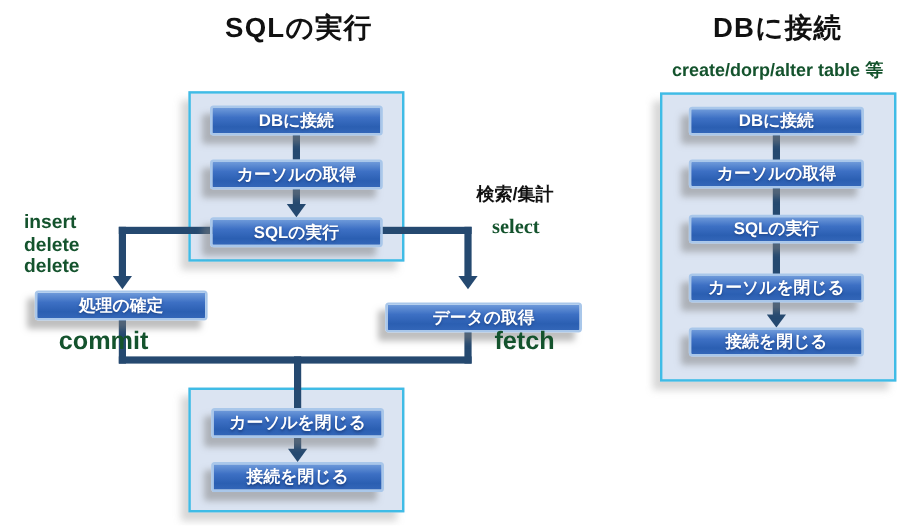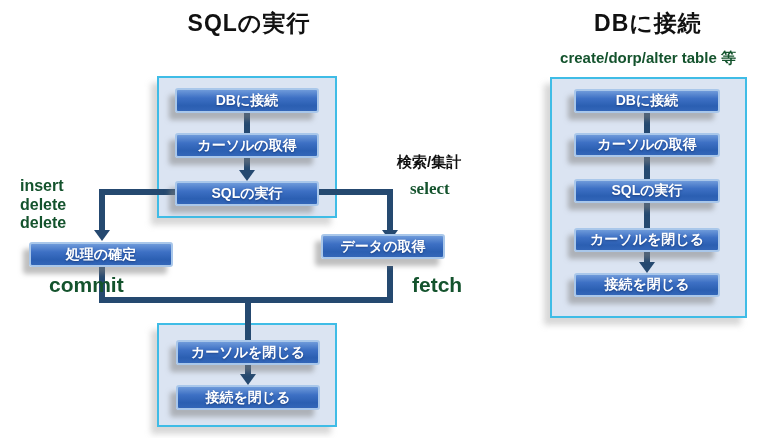--- a/index.html
+++ b/index.html
@@ -71,21 +71,21 @@
   <div class="ln" style="left:99px;top:297px;width:294px;height:6px;"></div>
   <div class="ln" style="left:245px;top:297px;width:6px;height:44px;"></div>
 
   <div class="ln" style="left:245px;top:364px;width:6px;height:11px;"></div>
   <div class="ah" style="left:240px;top:374px;"></div>
 
   <div class="box" style="left:175px;top:88px;width:144px;">DBに接続</div>
   <div class="box" style="left:175px;top:133px;width:144px;">カーソルの取得</div>
   <div class="box" style="left:175px;top:181px;width:144px;">SQLの実行</div>
   <div class="box" style="left:29px;top:242px;width:144px;">処理の確定</div>
-  <div class="box" style="left:321px;top:234px;width:124px;text-align:center;">データの取得</div>
+  <div class="box" style="left:321px;top:252px;width:164px;text-align:center;">データの取得</div>
   <div class="box" style="left:176px;top:340px;width:144px;">カーソルを閉じる</div>
   <div class="box" style="left:176px;top:385px;width:144px;">接続を閉じる</div>
 
   <div class="ttl" style="left:540px;top:8px;width:216px;">DBに接続</div>
   <div class="lbl red" style="left:540px;top:49px;width:216px;text-align:center;font-size:15px;">create/dorp/alter table 等</div>
 
   <div class="cont" style="left:550px;top:77px;width:197px;height:241px;"></div>
 
   <div class="ln" style="left:644px;top:112px;width:6px;height:22px;"></div>
   <div class="ln" style="left:644px;top:156px;width:6px;height:24px;"></div>

